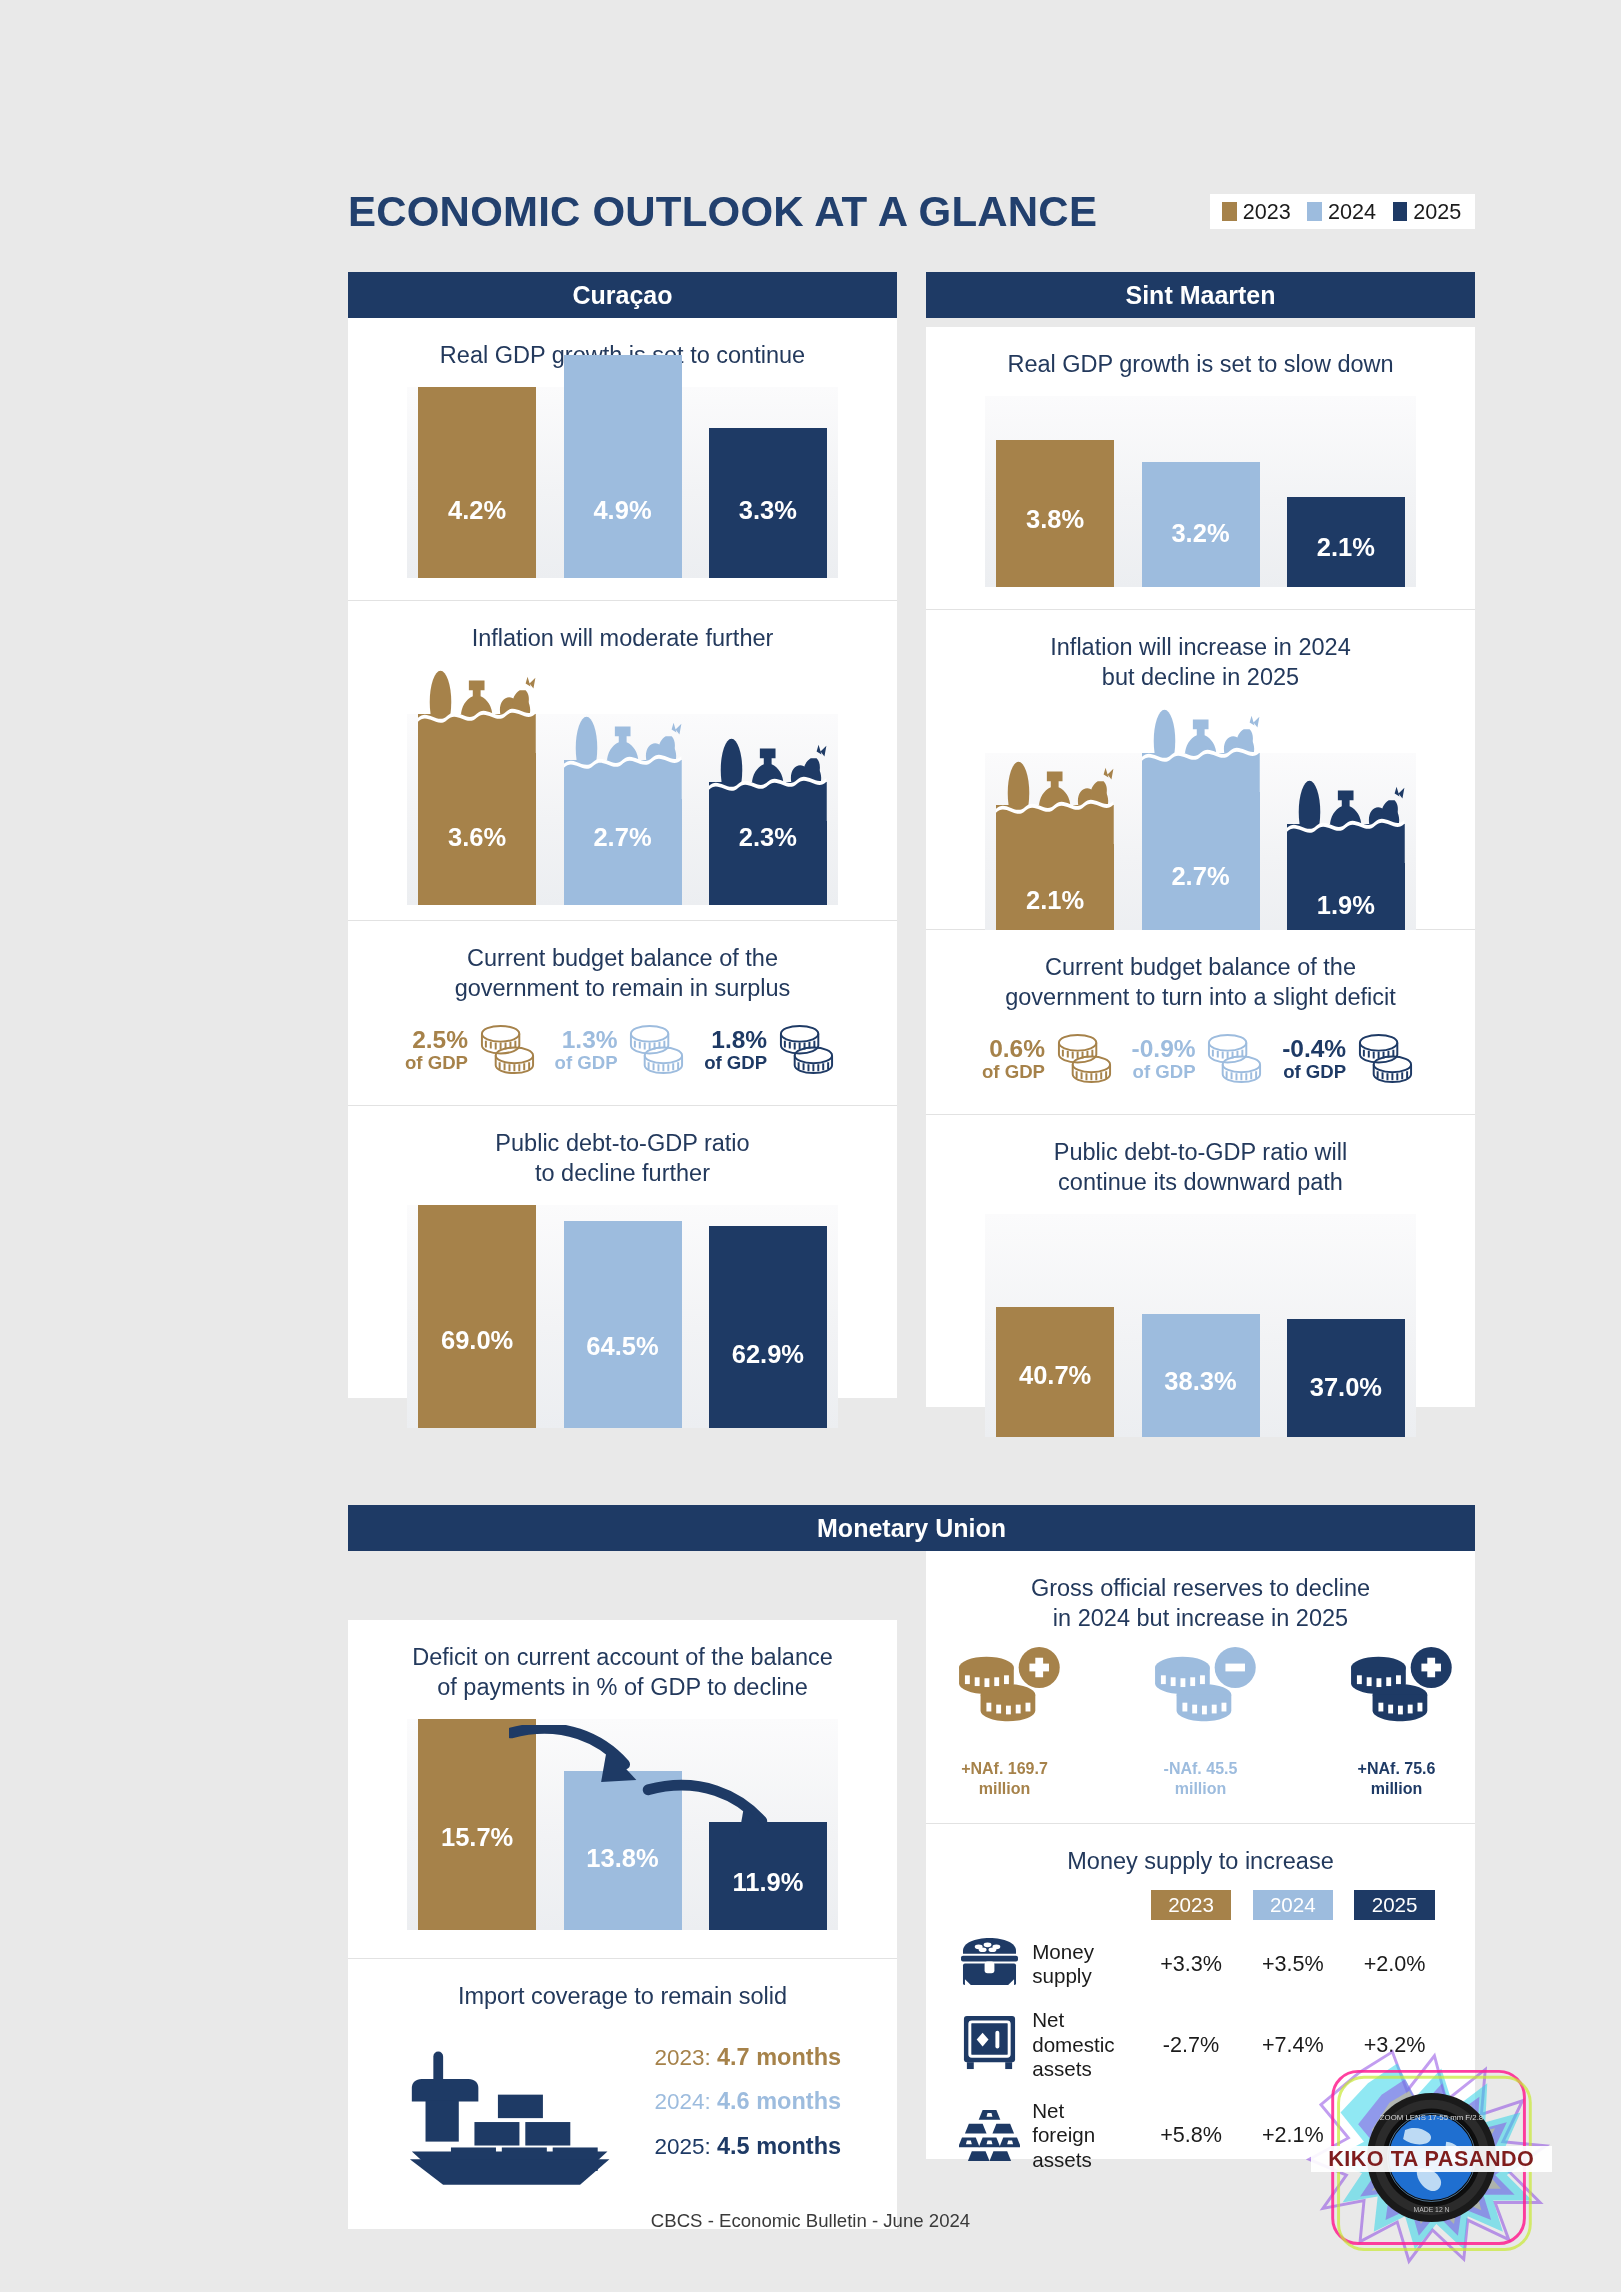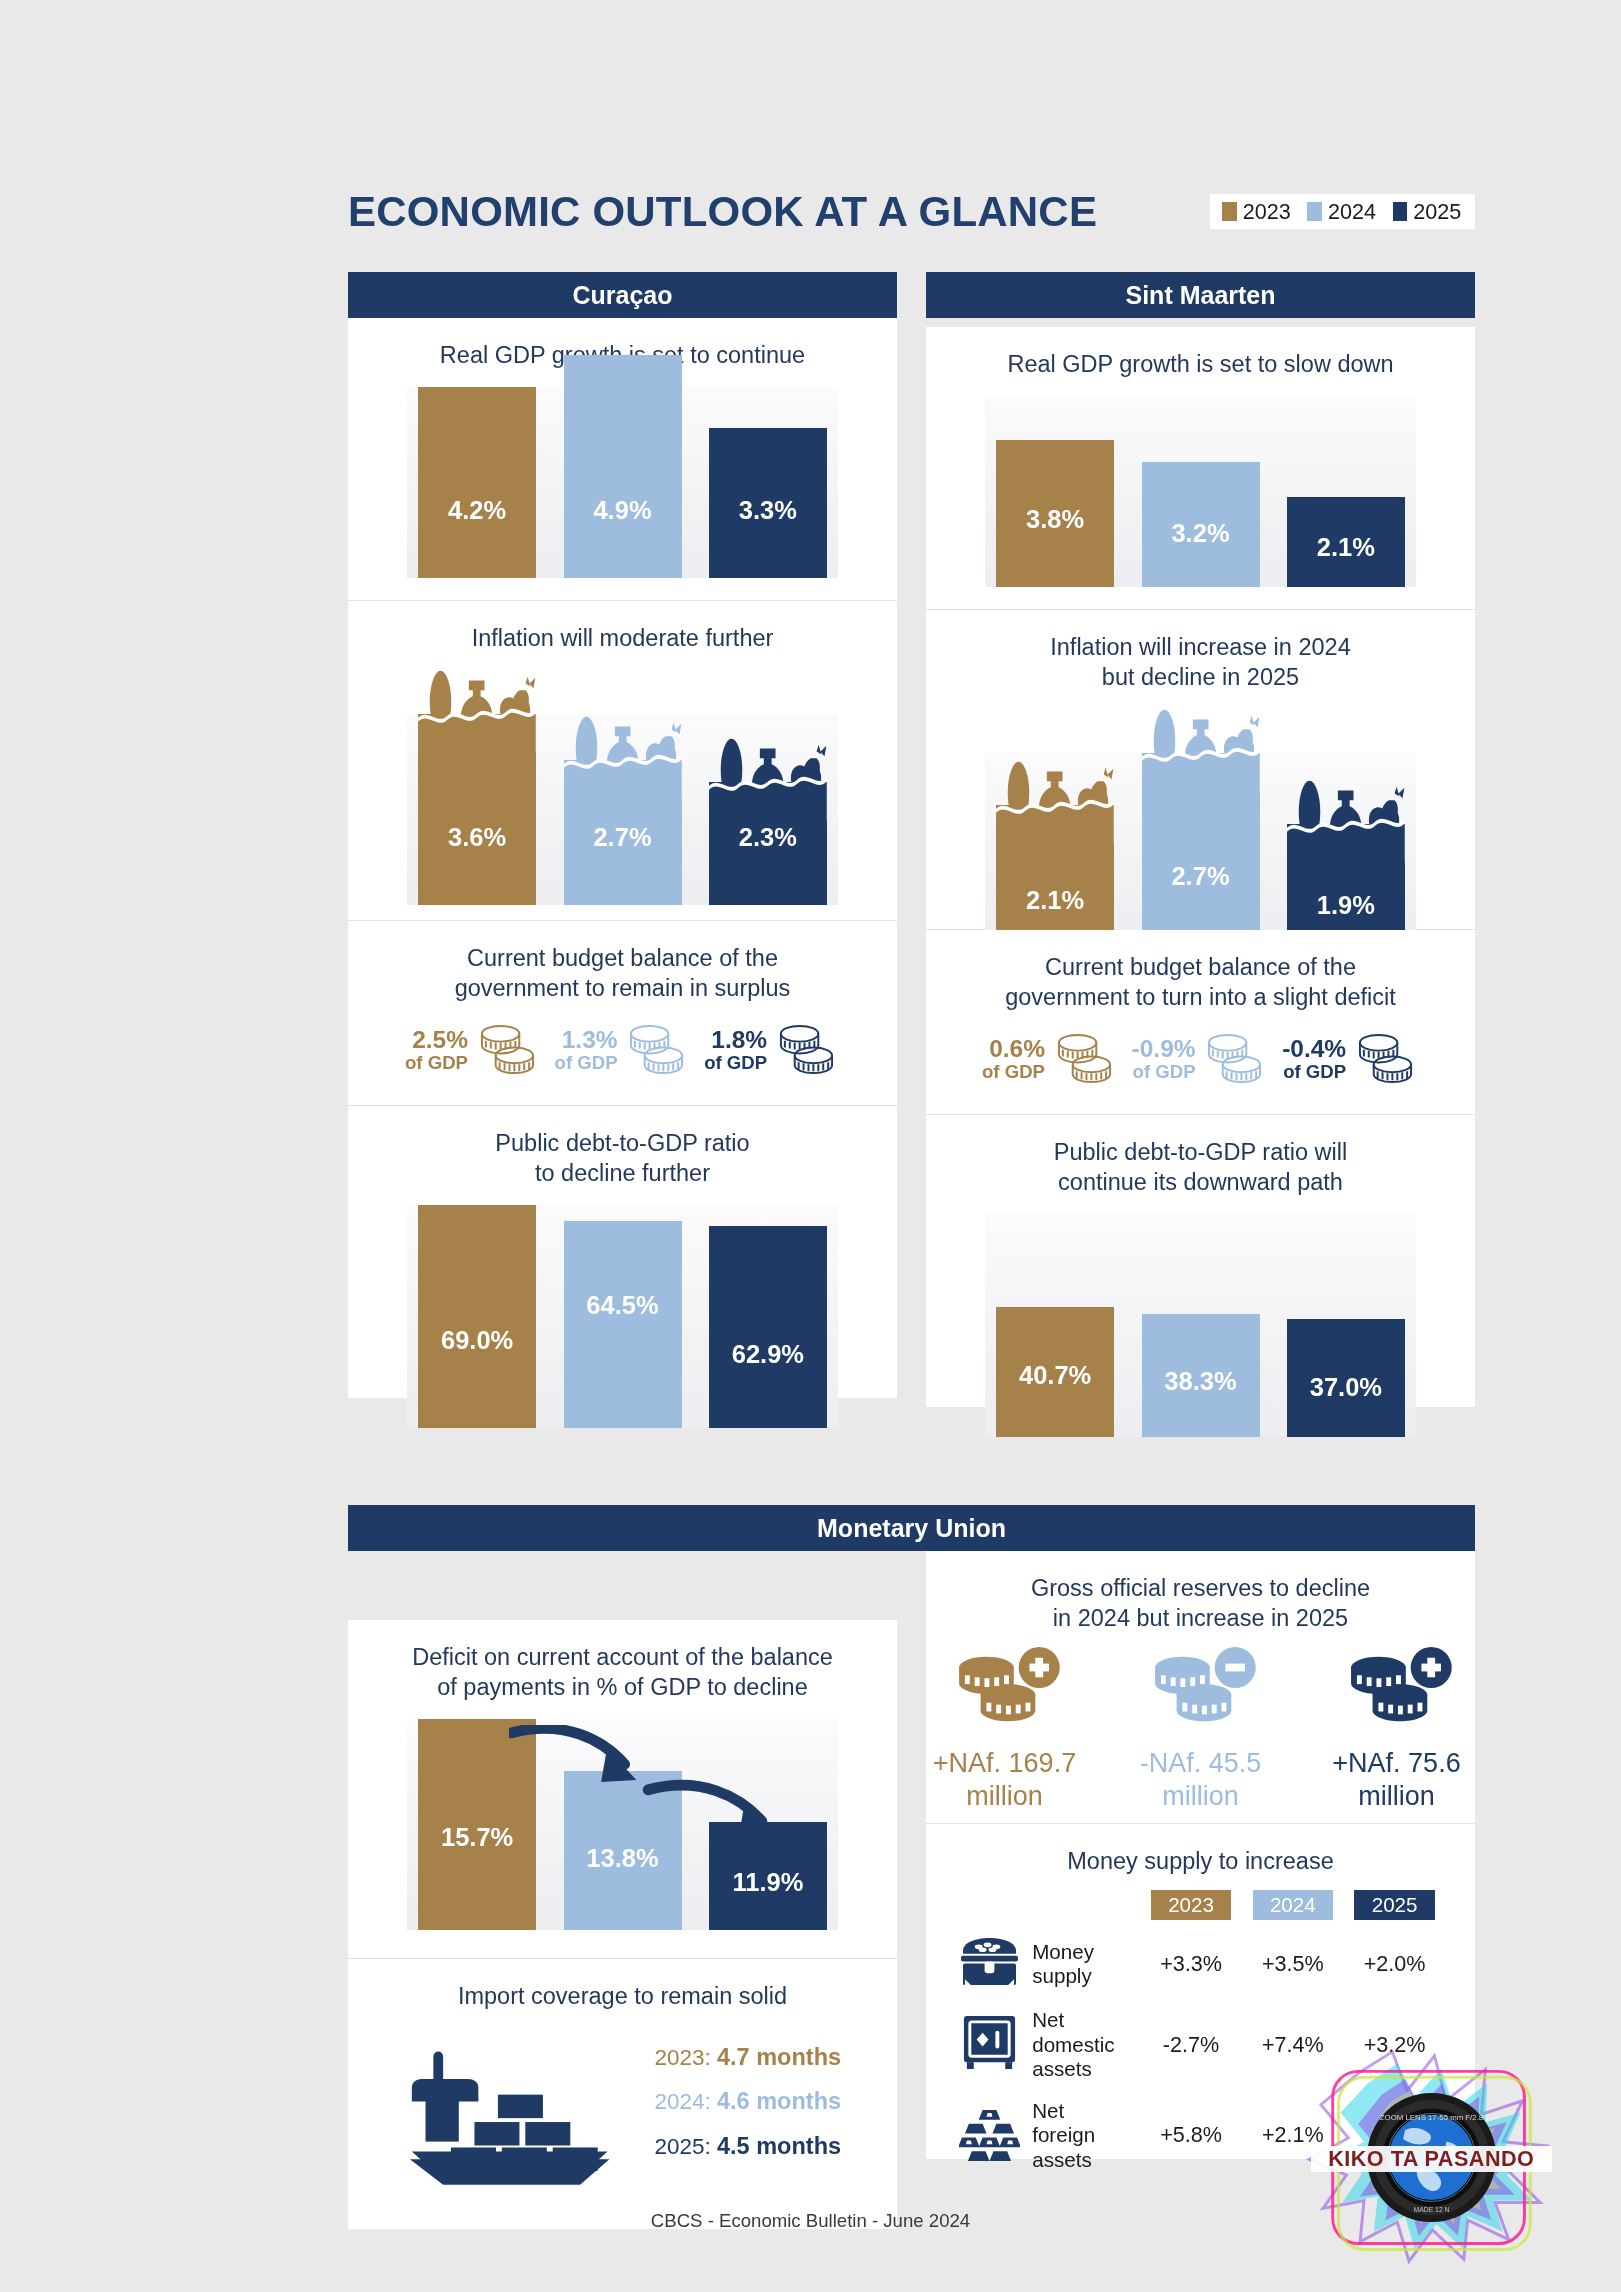--- a/index.html
+++ b/index.html
@@ -147,24 +147,24 @@
     display: flex;
     justify-content: center;
     gap: 39px;
     padding: 13.7px 0 23.5px;
   }
   .reserve-item {
     width: 157px;
     text-align: center;
   }
   .reserve-val {
-    font-size: 27px;
-    font-weight: normal;
+    font-size: 16px;
+    font-weight: bold;
     line-height: 1.22;
-    margin-top: 11px;
+    margin-top: 23px;
     white-space: pre-line;
   }
 
   
   .money-table {
     width: 490px;
     margin: 5.9px auto 0;
     border-collapse: collapse;
   }
   .money-table td { vertical-align: middle; }
@@ -386,21 +386,21 @@
     </div>
 
     <div class="card" style="height:292px;">
       <div class="card-title">Public debt-to-GDP ratio
 to decline further</div>
       <div class="barchart" style="height:223px;margin-top:17.6px;">
         <div class="bar" style="height:223px;">
           <div style="position:absolute;left:0;right:0;bottom:0;height:223px;background:#a6824a;"></div>
           <span class="bar-label" style="margin-bottom:73px;">69.0%</span>
         </div>
-        <div class="bar" style="height:179px;align-items:center;">
+        <div class="bar" style="height:179px;">
           <div style="position:absolute;left:0;right:0;bottom:0;height:207px;background:#9dbcde;"></div>
           <span class="bar-label" style="margin-bottom:67px;">64.5%</span>
         </div>
         <div class="bar" style="height:202px;">
           <div style="position:absolute;left:0;right:0;bottom:0;height:202px;background:#1e3a65;"></div>
           <span class="bar-label" style="margin-bottom:59px;">62.9%</span>
         </div>
       </div>
     </div>
   </div>

